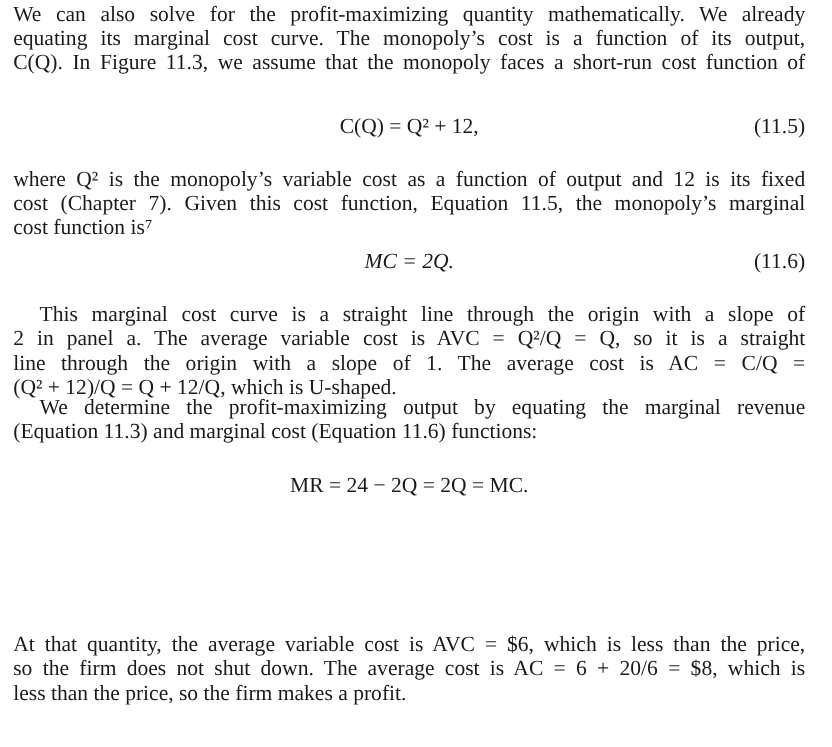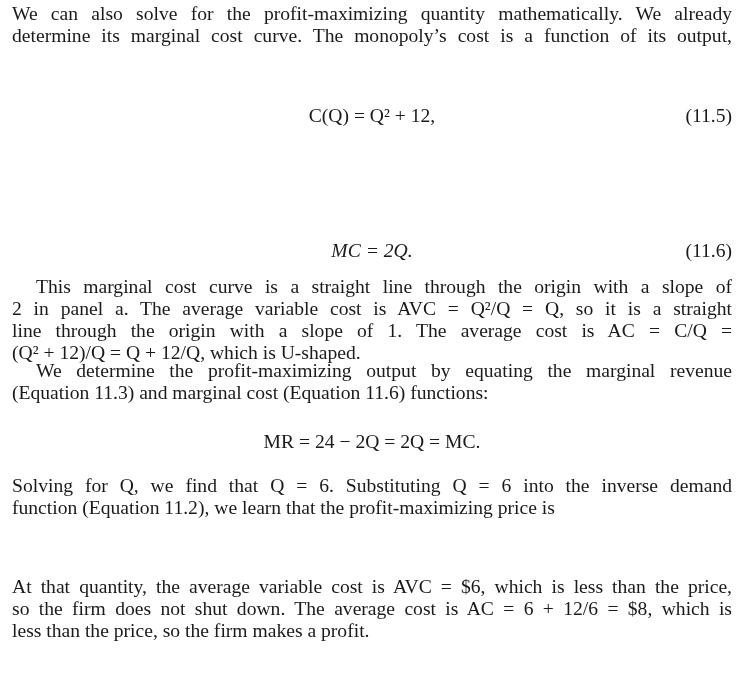--- a/index.html
+++ b/index.html
@@ -23,55 +23,57 @@
   .eq .expr { position: absolute; left: 0; right: 0; text-align: center; white-space: nowrap; }
   .eq .num { position: absolute; right: 0; white-space: nowrap; }
 </style>
 </head>
 <body>
 
 <div class="page">
 
   <div class="para" style="top:3px;">
     <span class="line">We can also solve for the profit-maximizing quantity mathematically. We already</span>
-    <span class="line">determine its marginal cost curve. The monopoly’s cost is a function of its output,</span>
+    <span class="line">equating its marginal cost curve. The monopoly’s cost is a function of its output,</span>
+    <span class="line">C(Q). In Figure 11.3, we assume that the monopoly faces a short-run cost function of</span>
   </div>
 
   <div class="eq" style="top:105px;">
     <span class="expr">C(Q) = Q² + 12,</span>
     <span class="num">(11.5)</span>
   </div>
 
+  <div class="para" style="top:153px;">
+    <span class="line">where Q² is the monopoly’s variable cost as a function of output and 12 is its fixed</span>
+    <span class="line">cost (Chapter 7). Given this cost function, Equation 11.5, the monopoly’s marginal</span>
+    <span class="line last">cost function is⁷</span>
+  </div>
 
-  <div class="eq" style="top:240px;">
+  <div class="eq" style="top:228px;">
     <span class="expr" style="font-style:italic;">MC = 2Q.</span>
     <span class="num">(11.6)</span>
   </div>
 
   <div class="para" style="top:276px;">
     <span class="line" style="padding-left:24px;">This marginal cost curve is a straight line through the origin with a slope of</span>
     <span class="line">2 in panel a. The average variable cost is AVC = Q²/Q = Q, so it is a straight</span>
     <span class="line">line through the origin with a slope of 1. The average cost is AC = C/Q =</span>
     <span class="line last">(Q² + 12)/Q = Q + 12/Q, which is U-shaped.</span>
   </div>
 
   <div class="para" style="top:360px;">
     <span class="line" style="padding-left:24px;">We determine the profit-maximizing output by equating the marginal revenue</span>
     <span class="line last">(Equation 11.3) and marginal cost (Equation 11.6) functions:</span>
   </div>
 
   <div class="eq" style="top:431px;">
     <span class="expr">MR = 24 − 2Q = 2Q = MC.</span>
   </div>
 
-  <div class="para" style="top:475px;">
-    <span class="line">Solving for Q, we find that Q = 6. Substituting Q = 6 into the inverse demand</span>
-    <span class="line last">function (Equation 11.2), we learn that the profit-maximizing price is</span>
-  </div>
 
 
   <div class="para" style="top:576px;">
     <span class="line">At that quantity, the average variable cost is AVC = $6, which is less than the price,</span>
-    <span class="line">so the firm does not shut down. The average cost is AC = 6 + 12/6 = $8, which is</span>
+    <span class="line">so the firm does not shut down. The average cost is AC = 6 + 20/6 = $8, which is</span>
     <span class="line last">less than the price, so the firm makes a profit.</span>
   </div>
 
 </div>
 
 </body></html>

